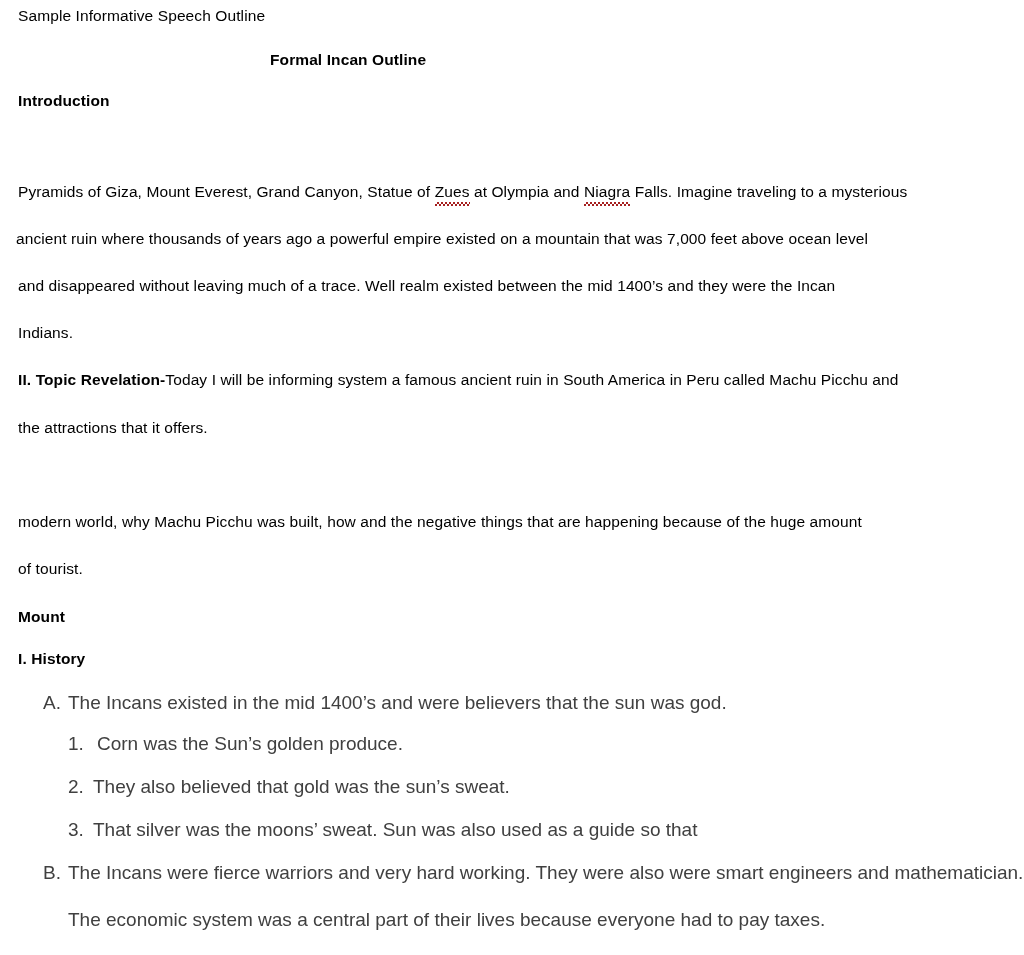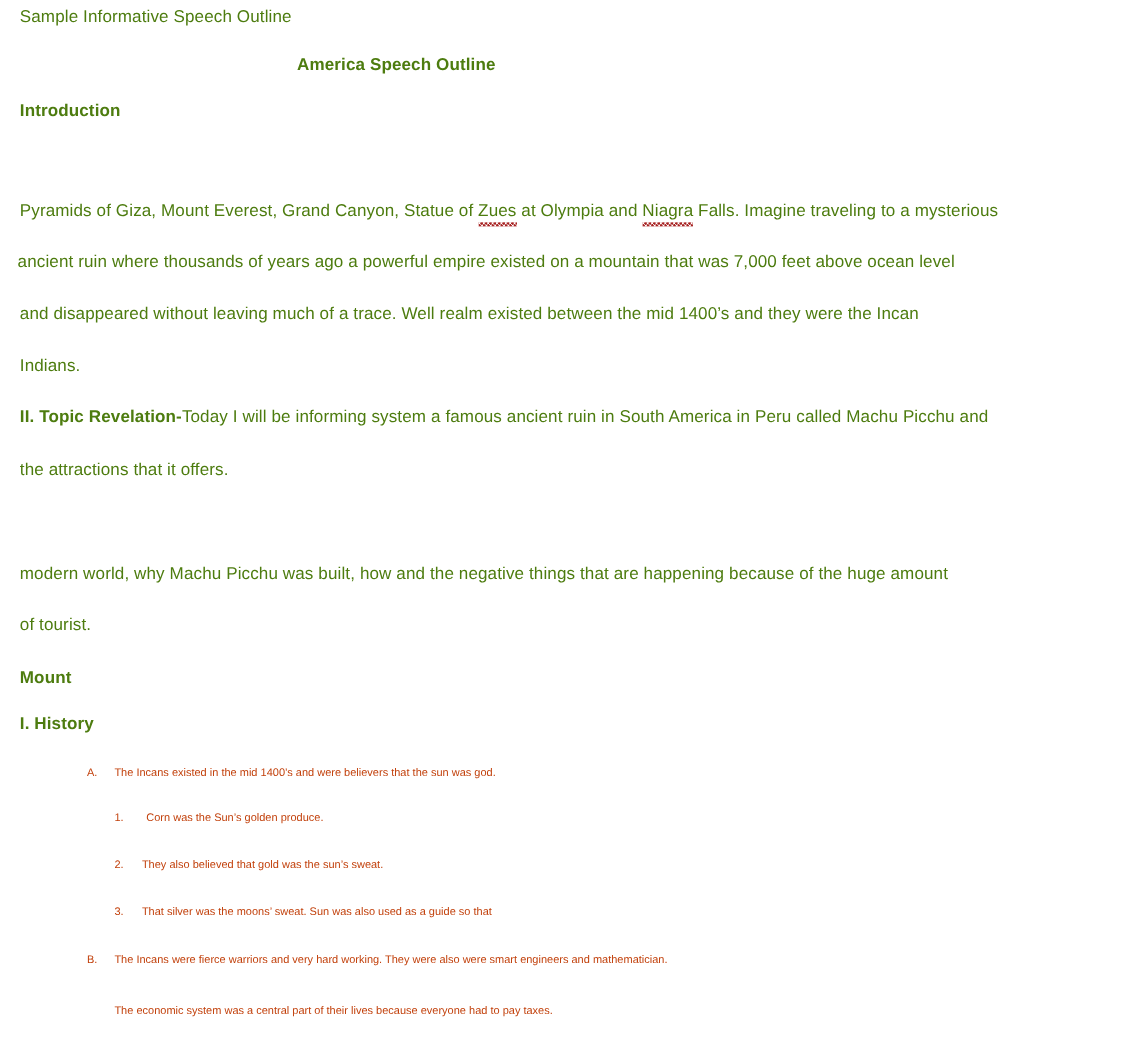--- a/index.html
+++ b/index.html
@@ -21,21 +21,21 @@
     overflow: hidden;
   }
 
   
   .line {
     position: absolute;
     font-size: 15.5px;
     line-height: 20px;
     letter-spacing: 0.1px;
     white-space: nowrap;
-    color: #4d7c0f;
+    color: #000000;
   }
   .b { font-weight: 700; }
   .reg { font-weight: 400; }
 
   .title-main {
     font-size: 15.5px;
     font-weight: 400;
   }
   .title-sub {
     font-size: 15.5px;
@@ -63,40 +63,39 @@
       radial-gradient(circle at 1px 3px, #a62020 1.1px, transparent 1.3px),
       radial-gradient(circle at 3px 1px, #a62020 1.1px, transparent 1.3px);
     background-size: 4px 4px;
     background-repeat: repeat-x;
     pointer-events: none;
   }
 
   
   .outline-row {
     position: absolute;
-    font-size: 10px;
+    font-size: 19px;
     line-height: 20px;
     white-space: nowrap;
-    color: #c2410c;
+    color: #404040;
     font-weight: 400;
-    margin-left: 36px;
   }
   .marker {
     display: inline-block;
     font-weight: 400;
   }
 </style>
 </head>
 <body>
 
 <div id="page">
 
   <div class="line title-main" style="left:18px; top:6px;">Sample Informative Speech Outline</div>
 
-  <div class="line title-sub" style="left:270px; top:50px;">America Speech Outline</div>
+  <div class="line title-sub" style="left:270px; top:50px;">Formal Incan Outline</div>
 
   <div class="line heading" style="left:18px; top:91px;">Introduction</div>
 
 
   <div class="line reg" style="left:18px; top:182px;">
     <span>Pyramids of Giza, Mount Everest, Grand Canyon, Statue of </span><span class="misspell">Zues</span><span> at Olympia and </span><span class="misspell">Niagra</span><span> Falls. Imagine traveling to a mysterious</span>
   </div>
 
   <div class="line reg" style="left:16px; top:229px;">ancient ruin where thousands of years ago a powerful empire existed on a mountain that was 7,000 feet above ocean level</div>
 

